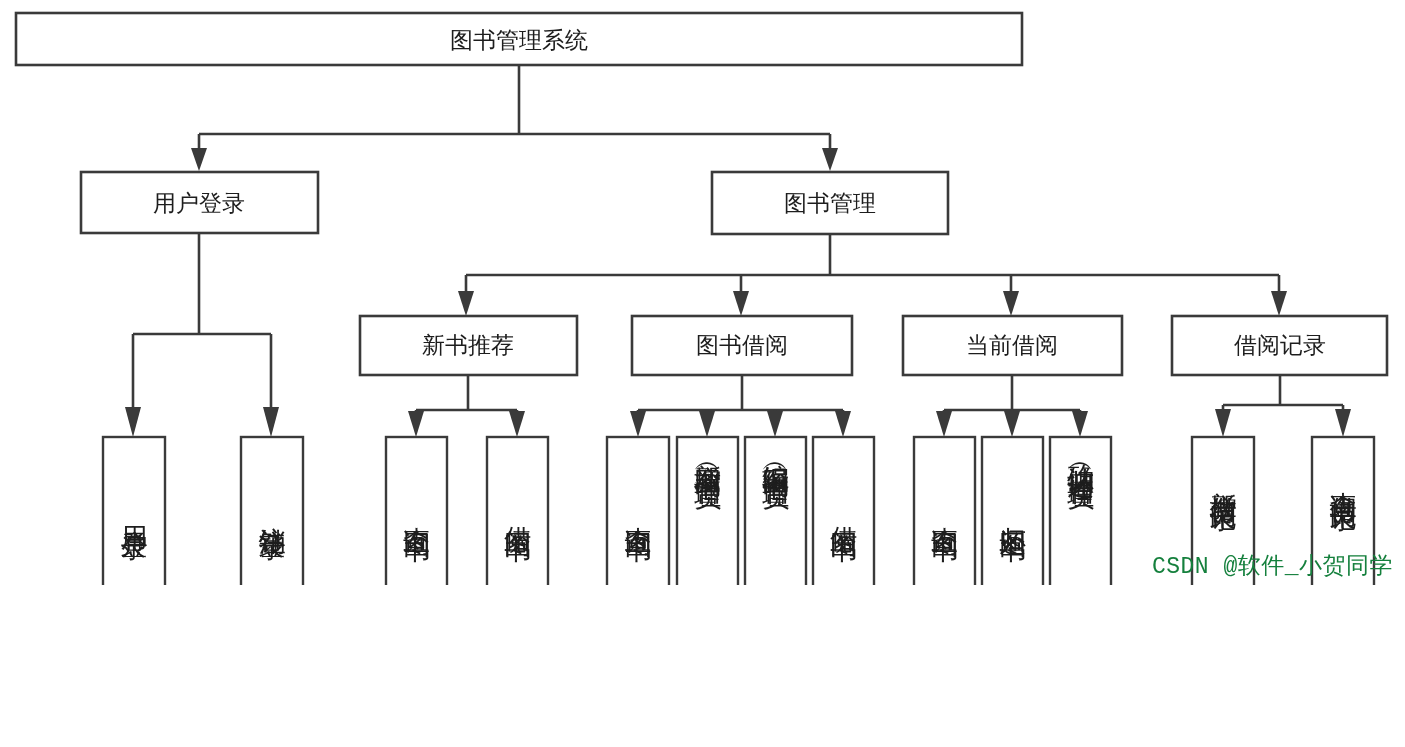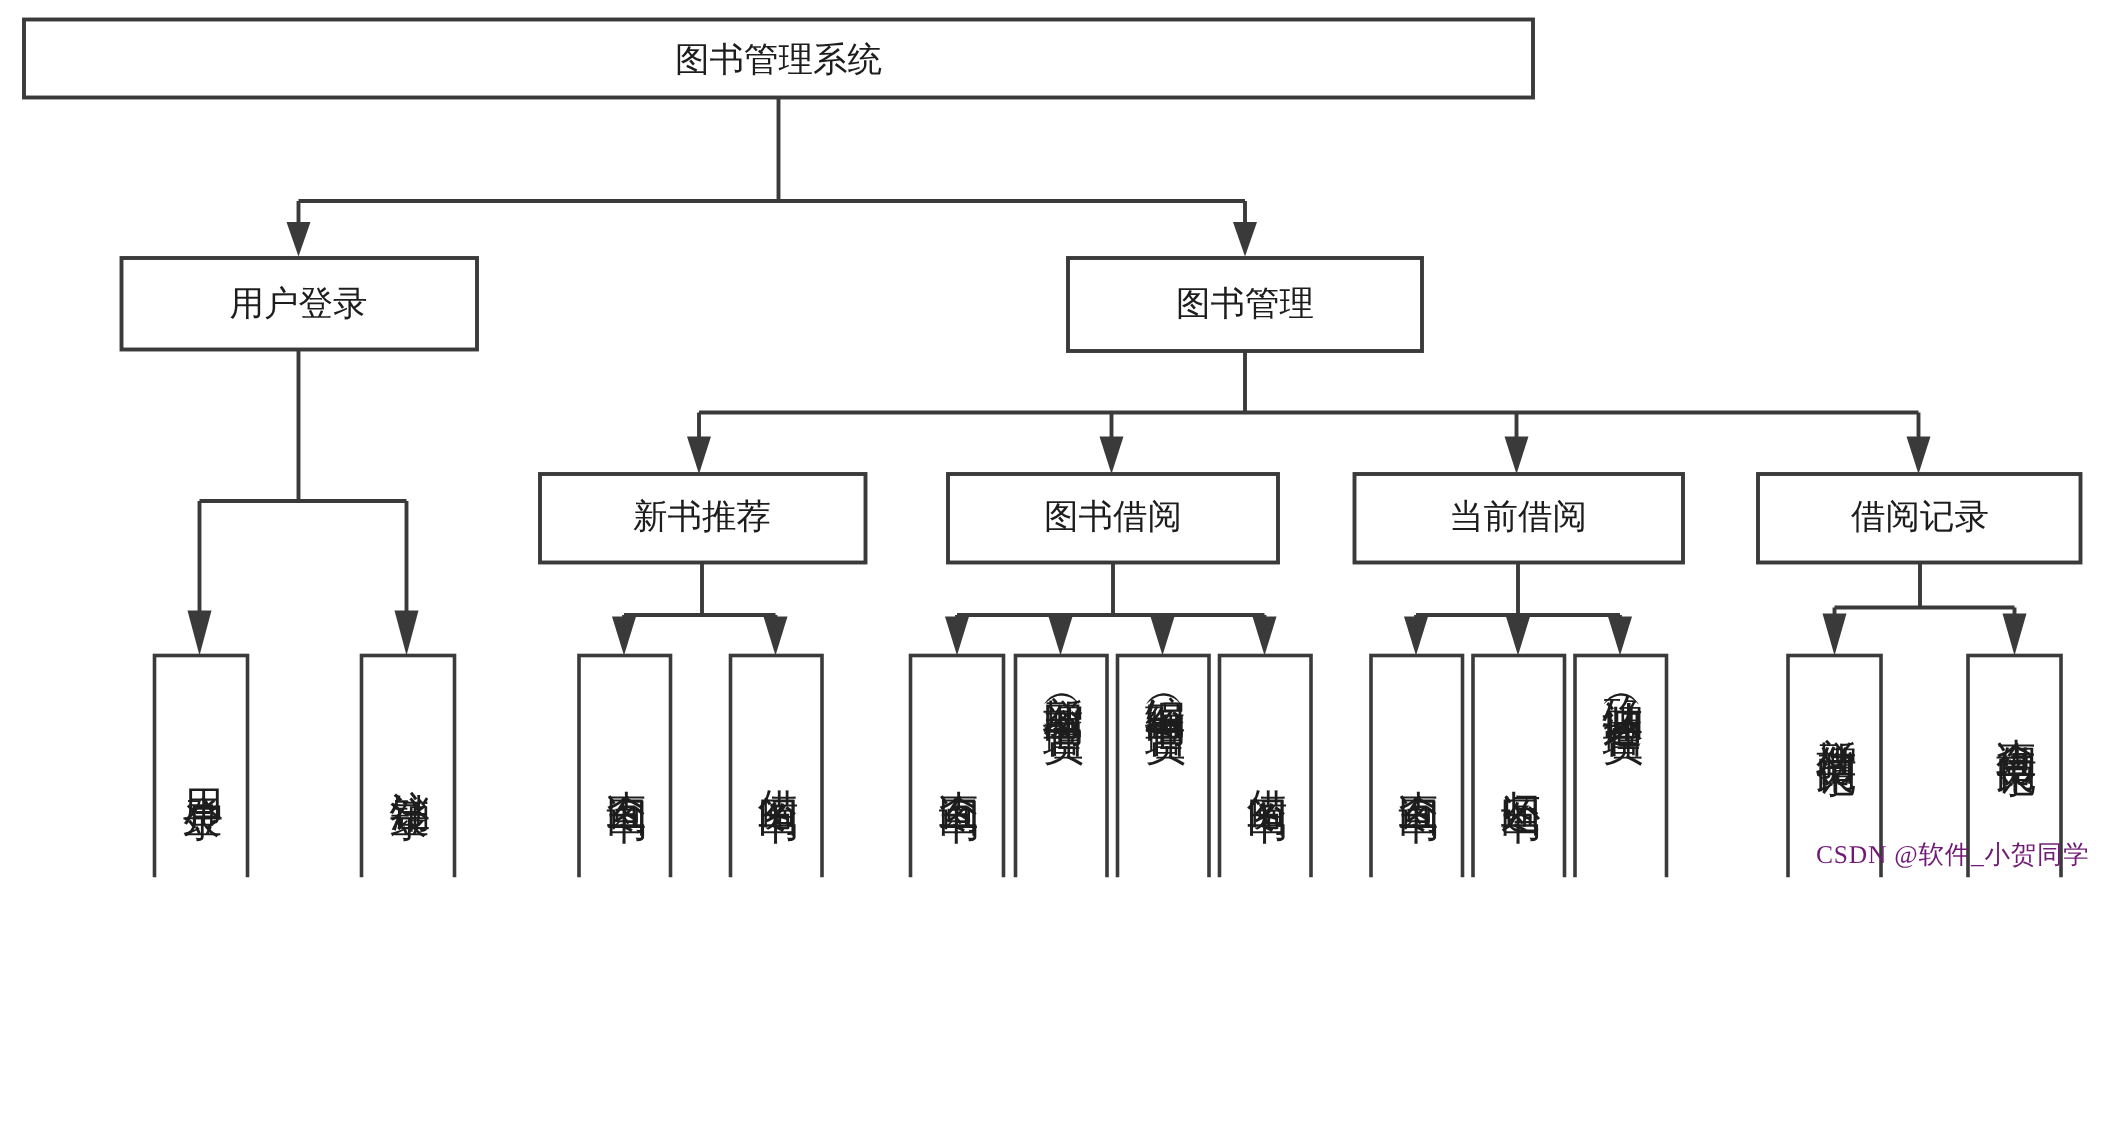--- a/index.html
+++ b/index.html
@@ -66,23 +66,23 @@
     line-height: 1.06;
     letter-spacing: 3px;
     color: #1d1d1d;
     white-space: nowrap;
     text-align: left;
   }
   .watermark {
     position: absolute;
     right: 12px;
     bottom: 4px;
-    font-family: Liberation Serif, serif;
-    font-size: 17px;
-    color: #701a75;
+    font-family: Liberation Mono, monospace;
+    font-size: 23px;
+    color: #15803d;
     letter-spacing: 0.5px;
     white-space: nowrap;
   }
 </style>
 </head>
 <body>
 
 <div id="diagram-root">
 
   <svg id="flow-svg" viewBox="0 0 1405 747">

